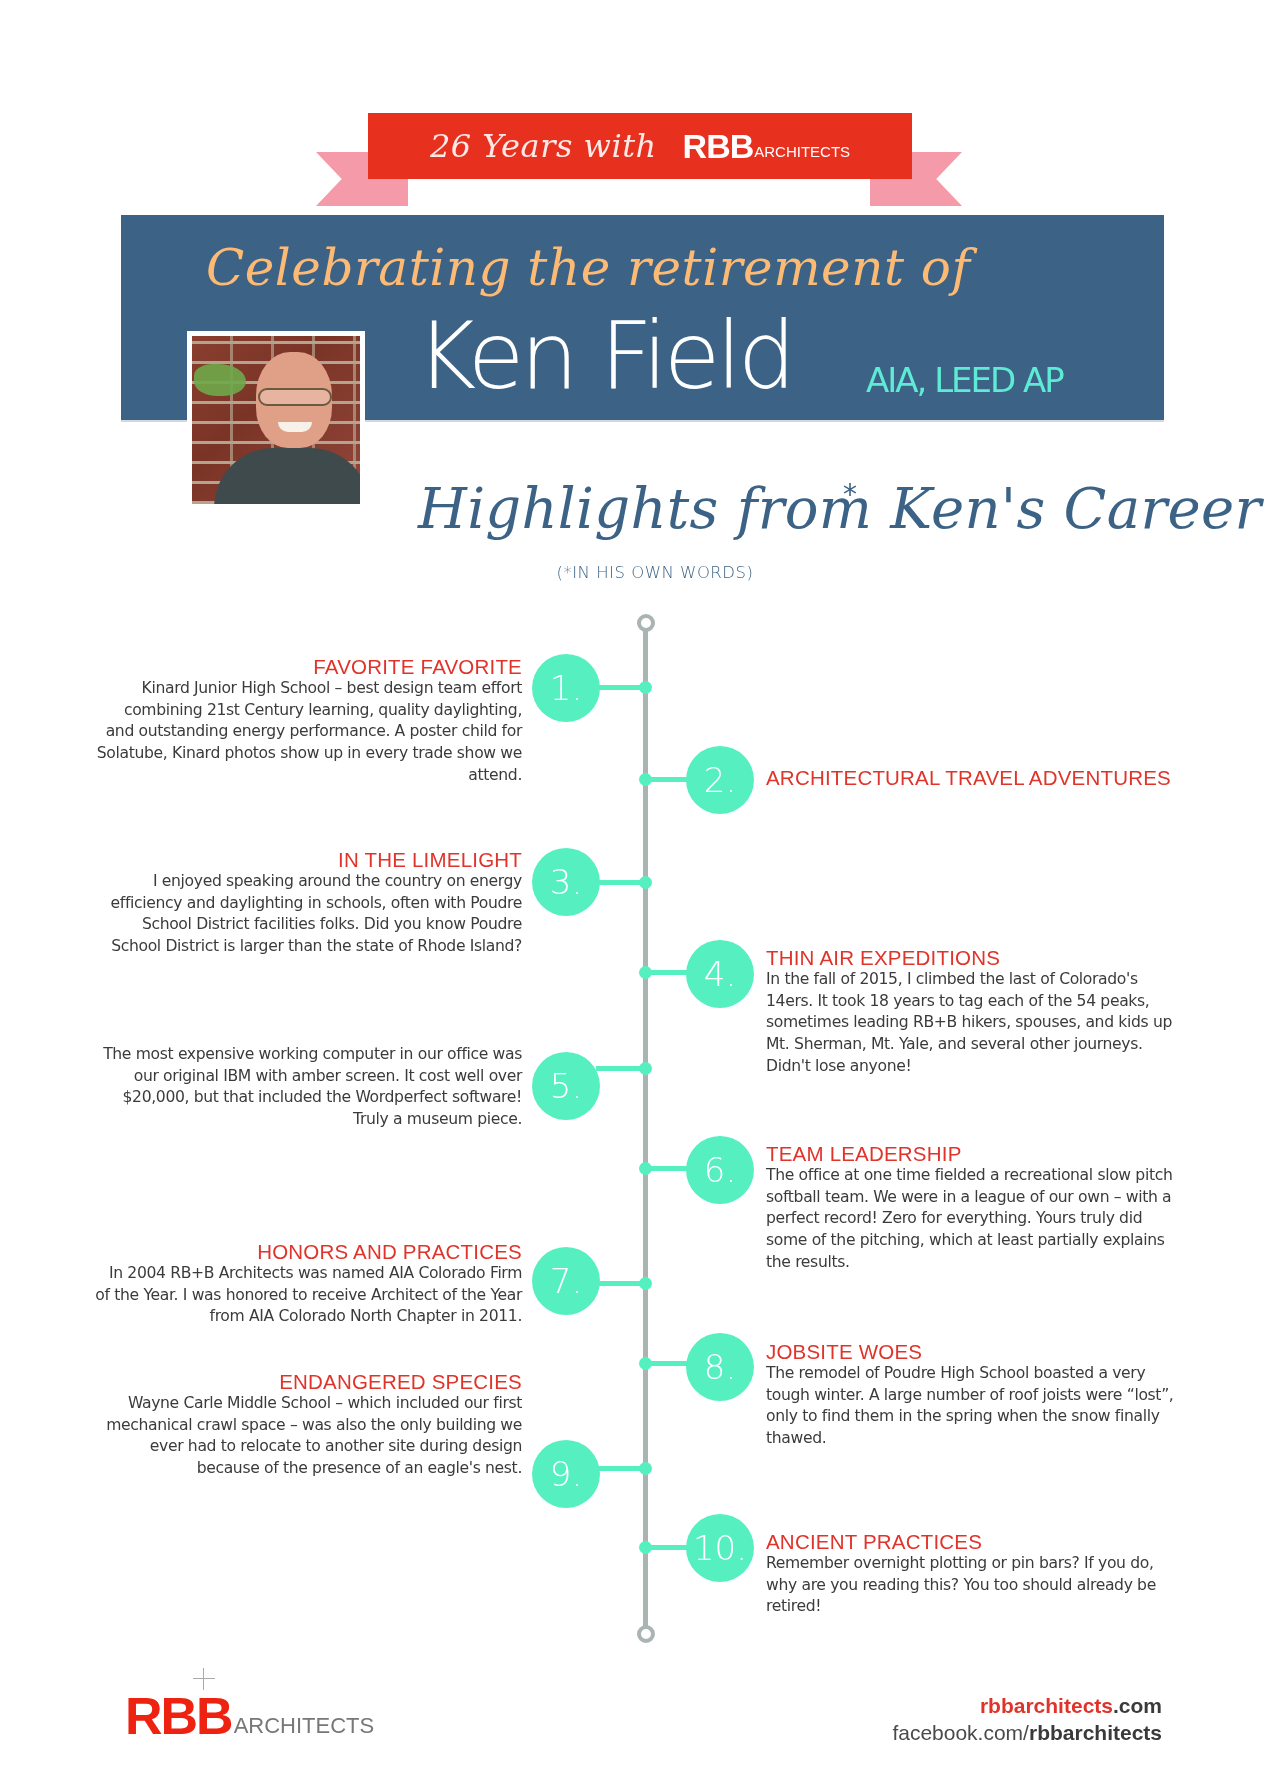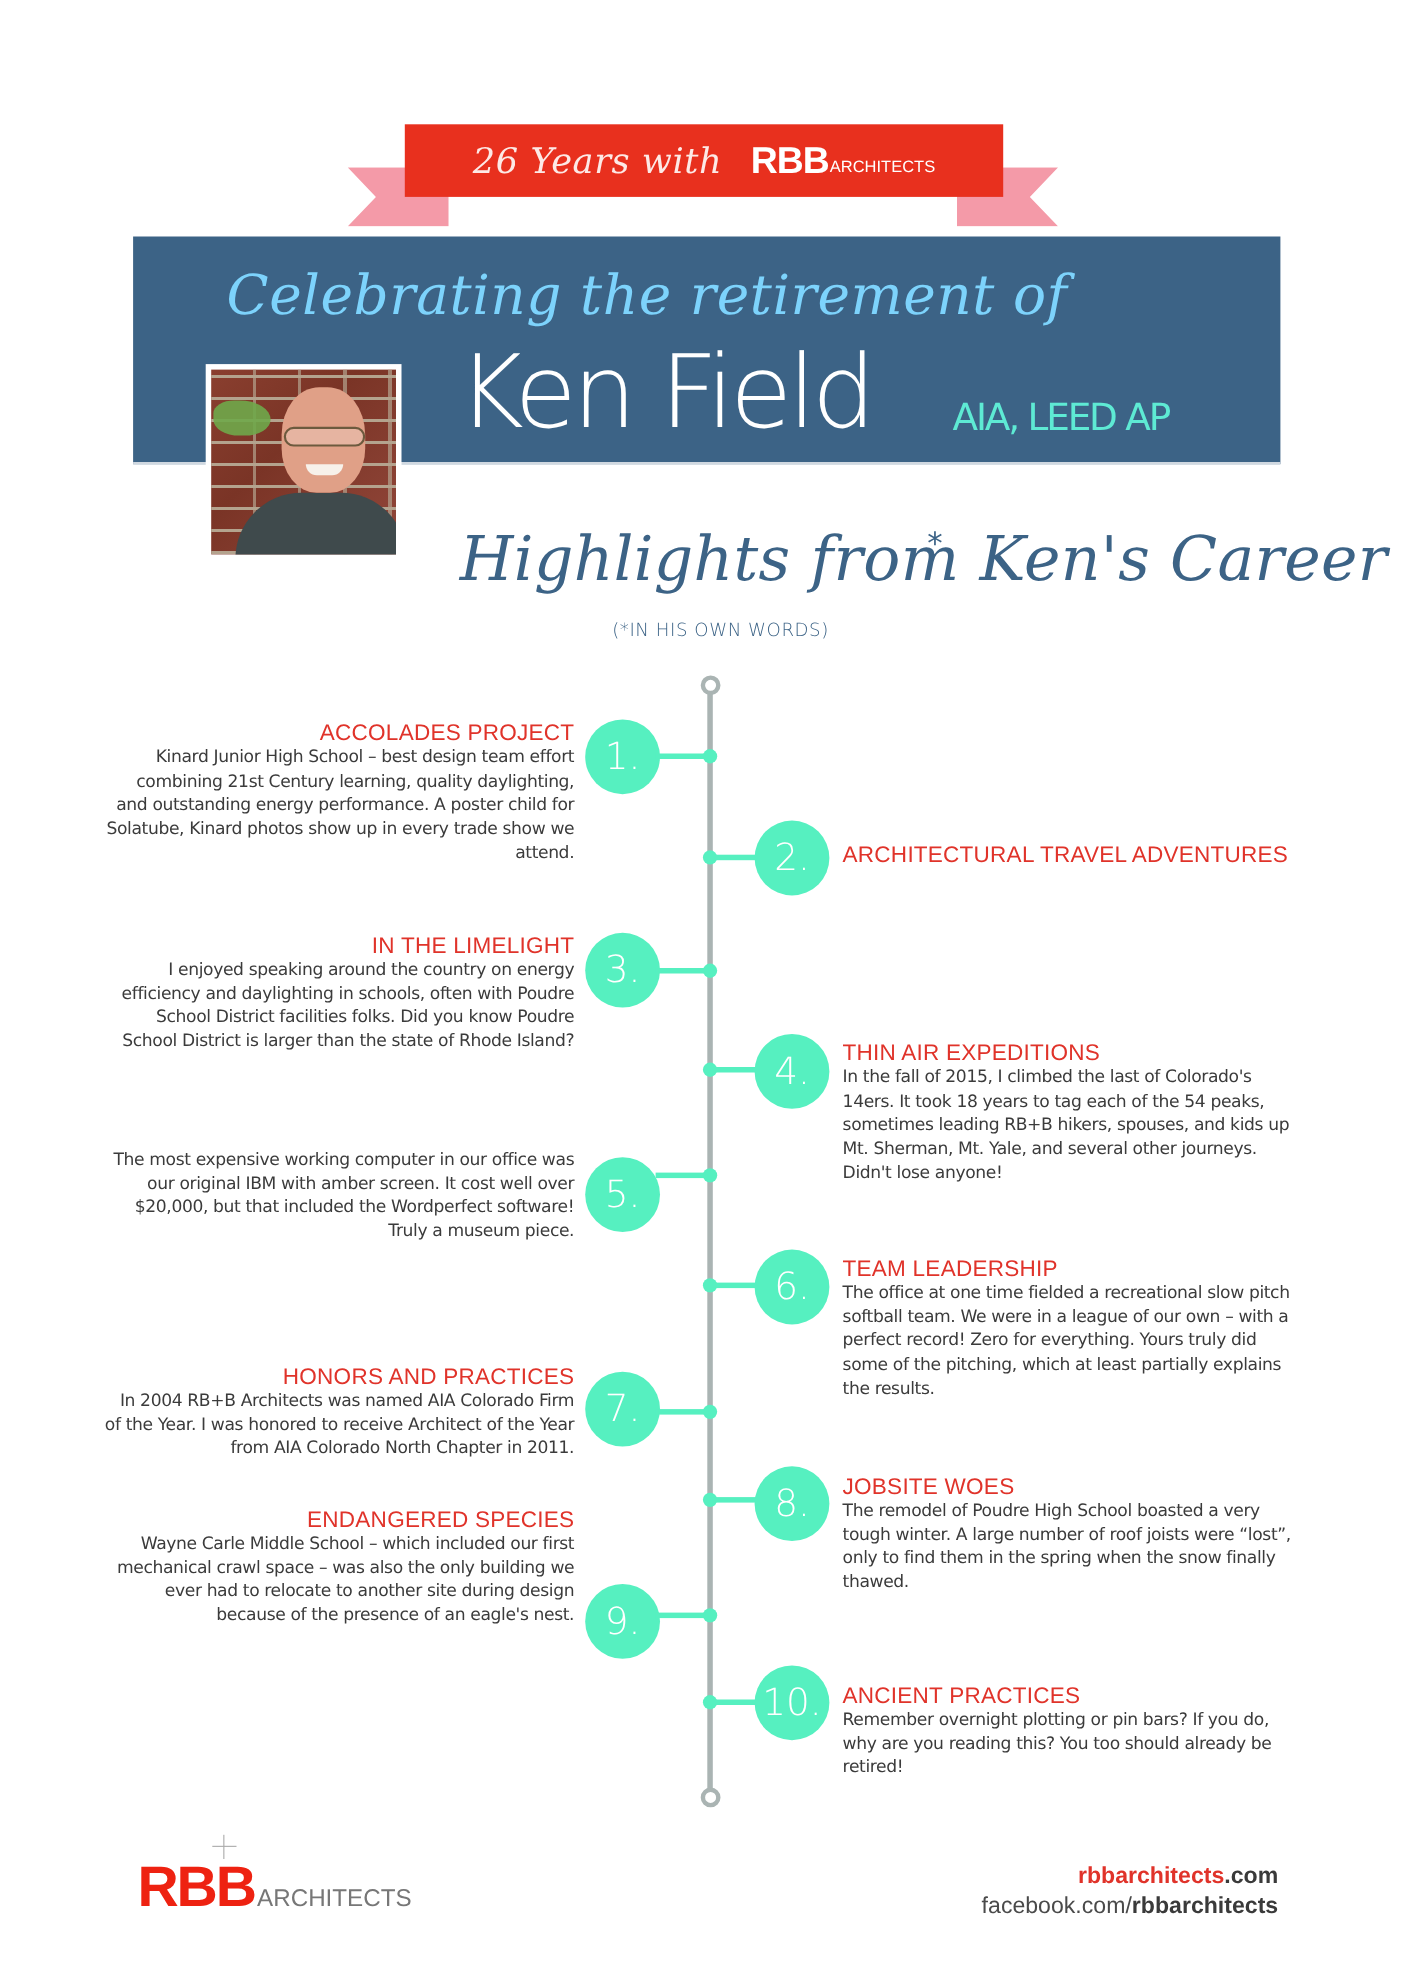--- a/index.html
+++ b/index.html
@@ -12,21 +12,21 @@
   .ribbon-tail.right { left:870px; clip-path:polygon(0 0,100% 0,72% 50%,100% 100%,0 100%); }
   .ribbon { position:absolute; left:368px; top:113px; width:544px; height:66px; background:#e8301e;
             display:flex; align-items:center; justify-content:center; gap:26px; }
   .ribbon-script { font-family:"DejaVu Serif", serif; font-style:italic; color:#fde9e6; font-size:32px; font-weight:normal; letter-spacing:0.5px; }
   .rbb-logo-small { display:flex; align-items:flex-end; }
   .rbb-logo-small .rbb { font-family:"Liberation Sans", sans-serif; font-weight:bold; color:#ffffff; font-size:34px; letter-spacing:-1px; line-height:1; }
   .rbb-logo-small .arch { font-family:"Liberation Sans", sans-serif; color:#ffffff; font-size:15px; margin-left:1px; margin-bottom:3px; }
 
   
   .banner { position:absolute; left:121px; top:215px; width:1043px; height:207px; background:#3c6386; border-bottom:2px solid #d0d8e0; }
-  .banner-script { position:absolute; left:85px; top:24px; font-family:"DejaVu Serif", serif; font-style:italic; color:#7dd3fc; font-size:50px; letter-spacing:0.5px; }
+  .banner-script { position:absolute; left:85px; top:24px; font-family:"DejaVu Serif", serif; font-style:italic; color:#fdba74; font-size:50px; letter-spacing:0.5px; }
   .banner-name { position:absolute; left:295px; top:96px; font-family:"DejaVu Sans", sans-serif; font-weight:200; color:#ffffff; font-size:92px; letter-spacing:-4px; line-height:1; }
   .banner-cred { position:absolute; left:745px; top:145px; font-family:"DejaVu Sans", sans-serif; color:#5eead4; font-size:34px; letter-spacing:-2px; }
 
   .photo { position:absolute; left:187px; top:331px; width:178px; height:178px; background:#fff; padding:5px; }
   .photo-inner { width:100%; height:100%; position:relative; overflow:hidden;
      background:
        repeating-linear-gradient(0deg, #b4a38e 0 3px, transparent 3px 20px),
        linear-gradient(135deg,#8a3f2f,#7a3426 40%,#92473a); }
   .photo-bricks { position:absolute; inset:0;
      background: repeating-linear-gradient(90deg, transparent 0 38px, #b4a38e 38px 41px); opacity:.7; }
@@ -101,21 +101,21 @@
 <div class="own-words">(*IN HIS OWN WORDS)</div>
 
 <div class="tl-line"></div>
 <div class="tl-end" style="top:614px;"></div>
 <div class="tl-end" style="top:1625px;"></div>
 
 <div id="timeline">
 
   <div class="tl-item">
     <div class="tl-text left" style="left:92px; top:655px;">
-      <div class="tl-heading">ACCOLADES PROJECT</div>
+      <div class="tl-heading">FAVORITE FAVORITE</div>
       <div class="tl-body">Kinard Junior High School – best design team effort combining 21st Century learning, quality daylighting, and outstanding energy performance. A poster child for Solatube, Kinard photos show up in every trade show we attend.</div>
     </div>
     <div class="tl-circle" style="left:532px; top:654px;">1.</div>
     <div class="tl-conn" style="left:596px; top:685px; width:50px;"></div>
     <div class="tl-dot" style="left:639px; top:681px;"></div>
   </div>
 
   <div class="tl-item">
     <div class="tl-dot" style="left:639px; top:773px;"></div>
     <div class="tl-conn" style="left:645px; top:777px; width:50px;"></div>

